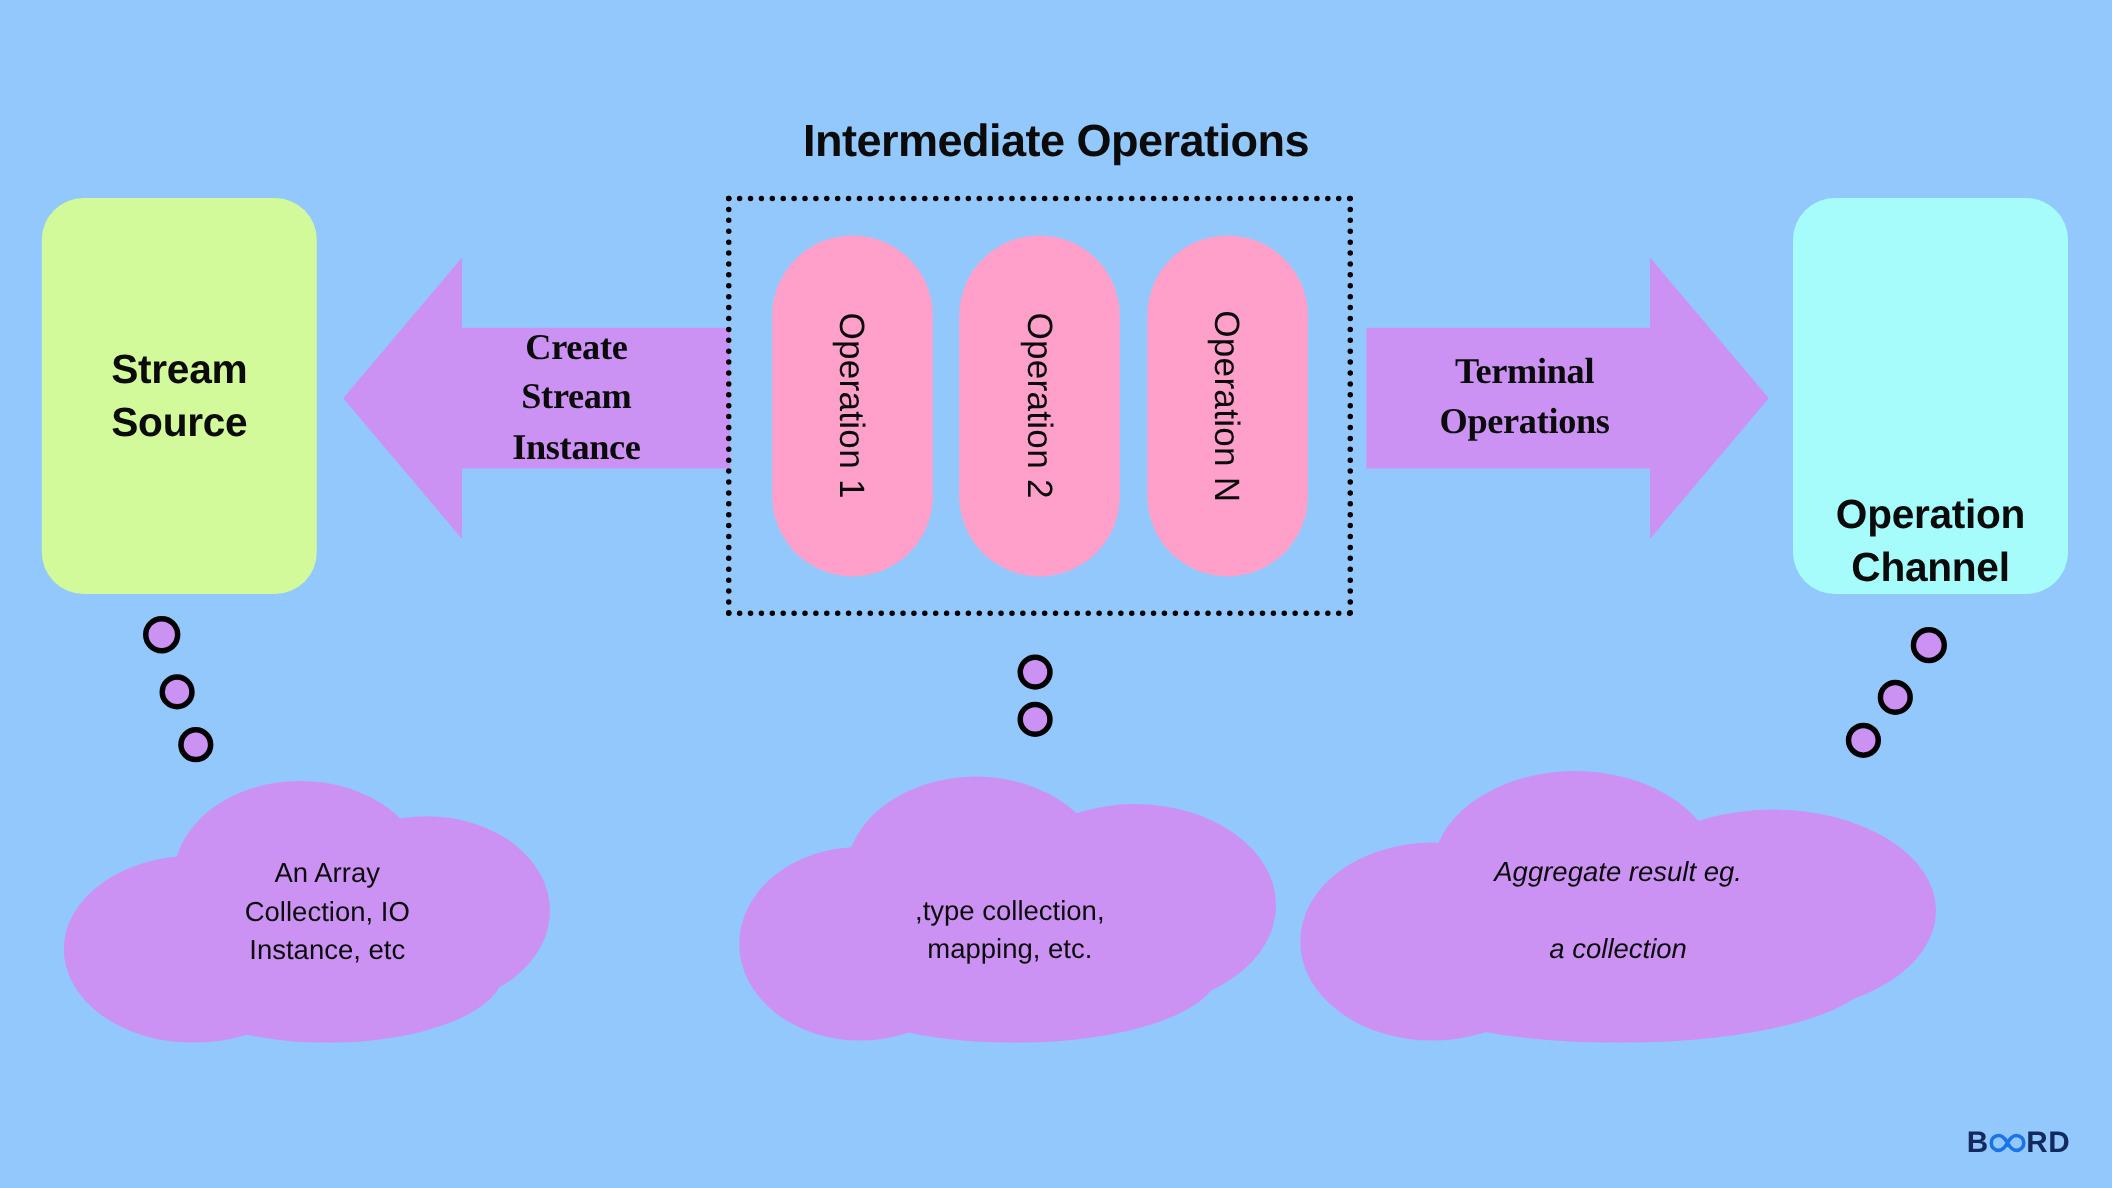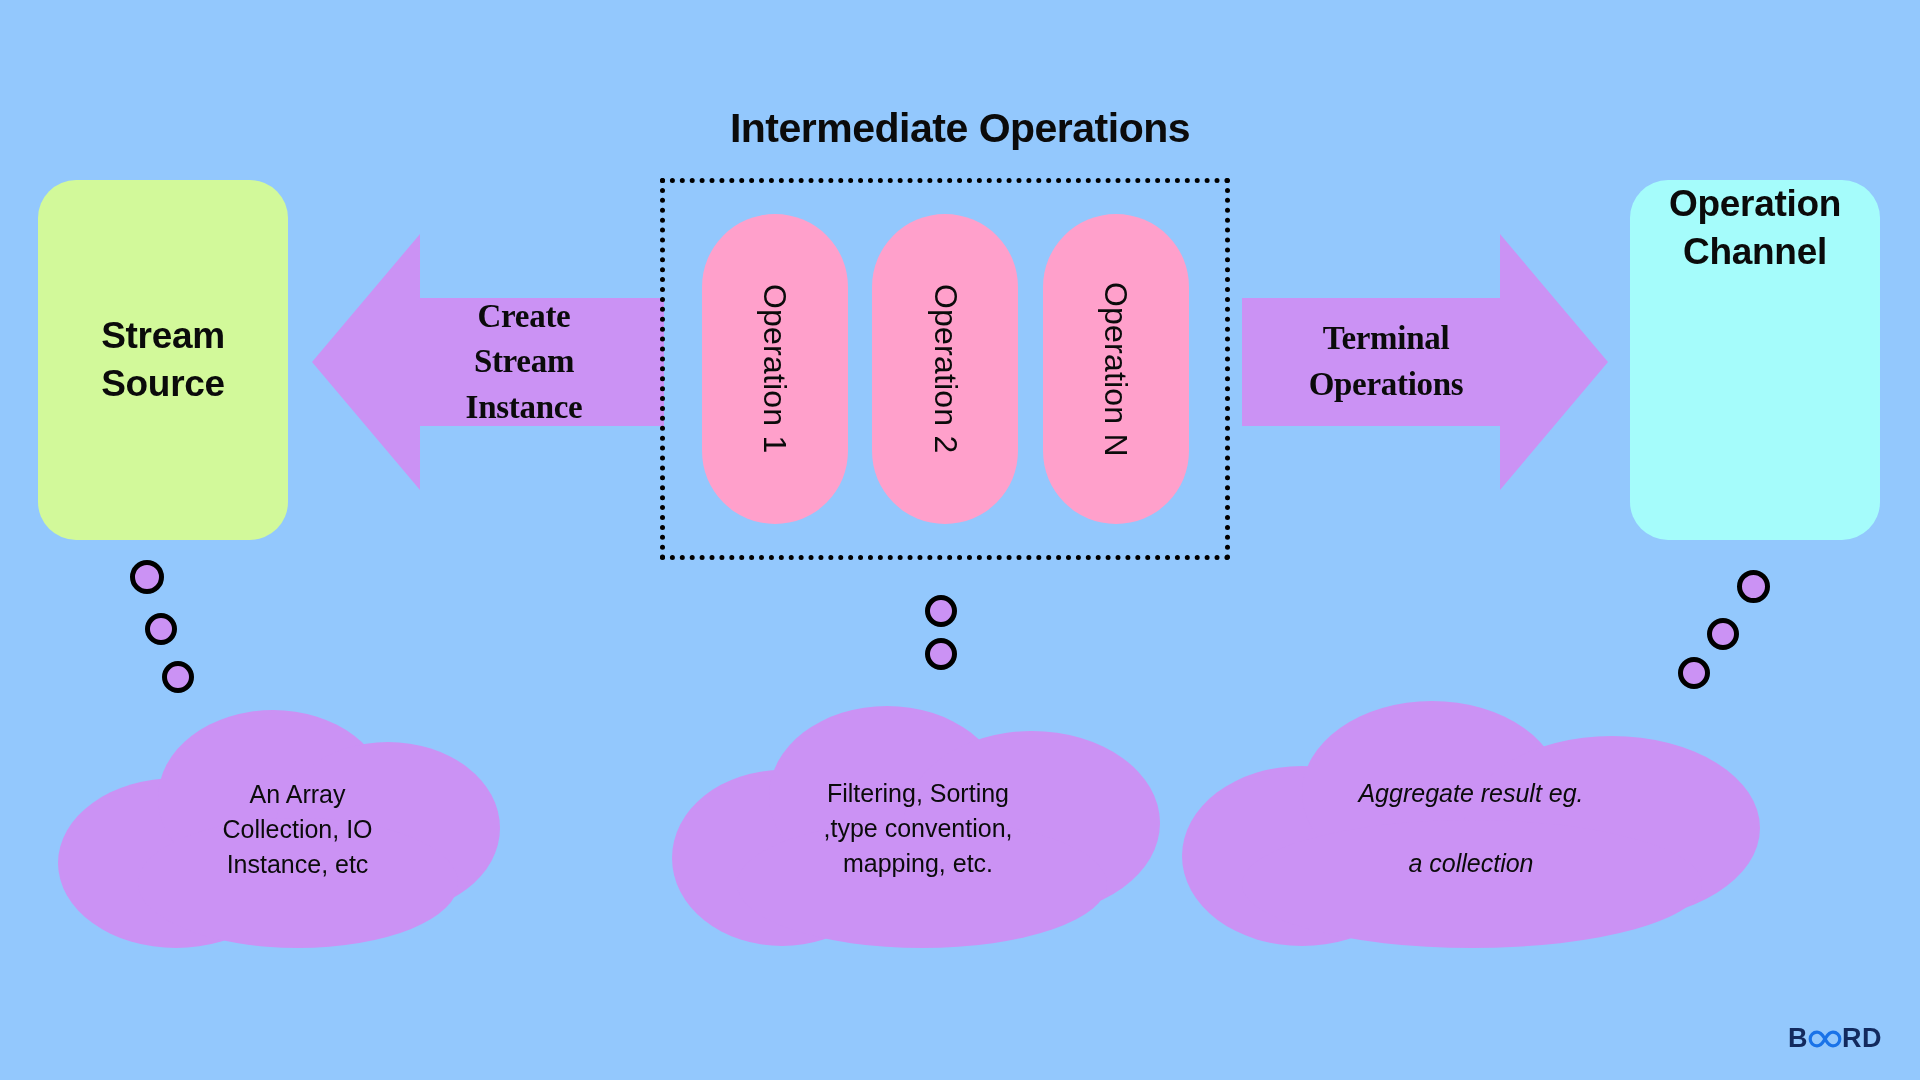--- a/index.html
+++ b/index.html
@@ -38,21 +38,21 @@
     color:#0b0b0b;
   }
 
   
   #result-box {
     position:absolute;
     left:1630px; top:180px;
     width:250px; height:360px;
     background:#a5fcfb;
     border-radius:38px;
-    display:flex; align-items:flex-start; justify-content:center;
+    display:flex; align-items:flex-end; justify-content:center;
     text-align:center;
     font-size:37px; font-weight:bold; line-height:1.30;
     letter-spacing:-0.3px;
     color:#0b0b0b;
   }
 
   
   .arrow-wrap { position:absolute; }
   .arrow-wrap svg { display:block; }
   .arrow-label {
@@ -230,22 +230,22 @@
     <svg width="492" height="260" viewBox="0 0 492 260" aria-hidden="true">
       <g fill="#cb92f4">
         <ellipse cx="110" cy="170" rx="110" ry="88"></ellipse>
         <ellipse cx="215" cy="108" rx="118" ry="90"></ellipse>
         <ellipse cx="360" cy="135" rx="128" ry="92"></ellipse>
         <ellipse cx="250" cy="196" rx="185" ry="64"></ellipse>
       </g>
     </svg>
     <div class="cloud-text">
       <div>
-        <span>Filtering, Sorting</span><br>
-        <span>,type convention,</span><br>
+        <br>
+        <span>,type collection,</span><br>
         <span>mapping, etc.</span>
       </div>
     </div>
   </div>
 
   <div class="cloud" id="cloud-right">
     <svg width="578" height="260" viewBox="0 0 578 260" aria-hidden="true">
       <g fill="#cb92f4">
         <ellipse cx="120" cy="168" rx="120" ry="90"></ellipse>
         <ellipse cx="250" cy="105" rx="130" ry="92"></ellipse>

